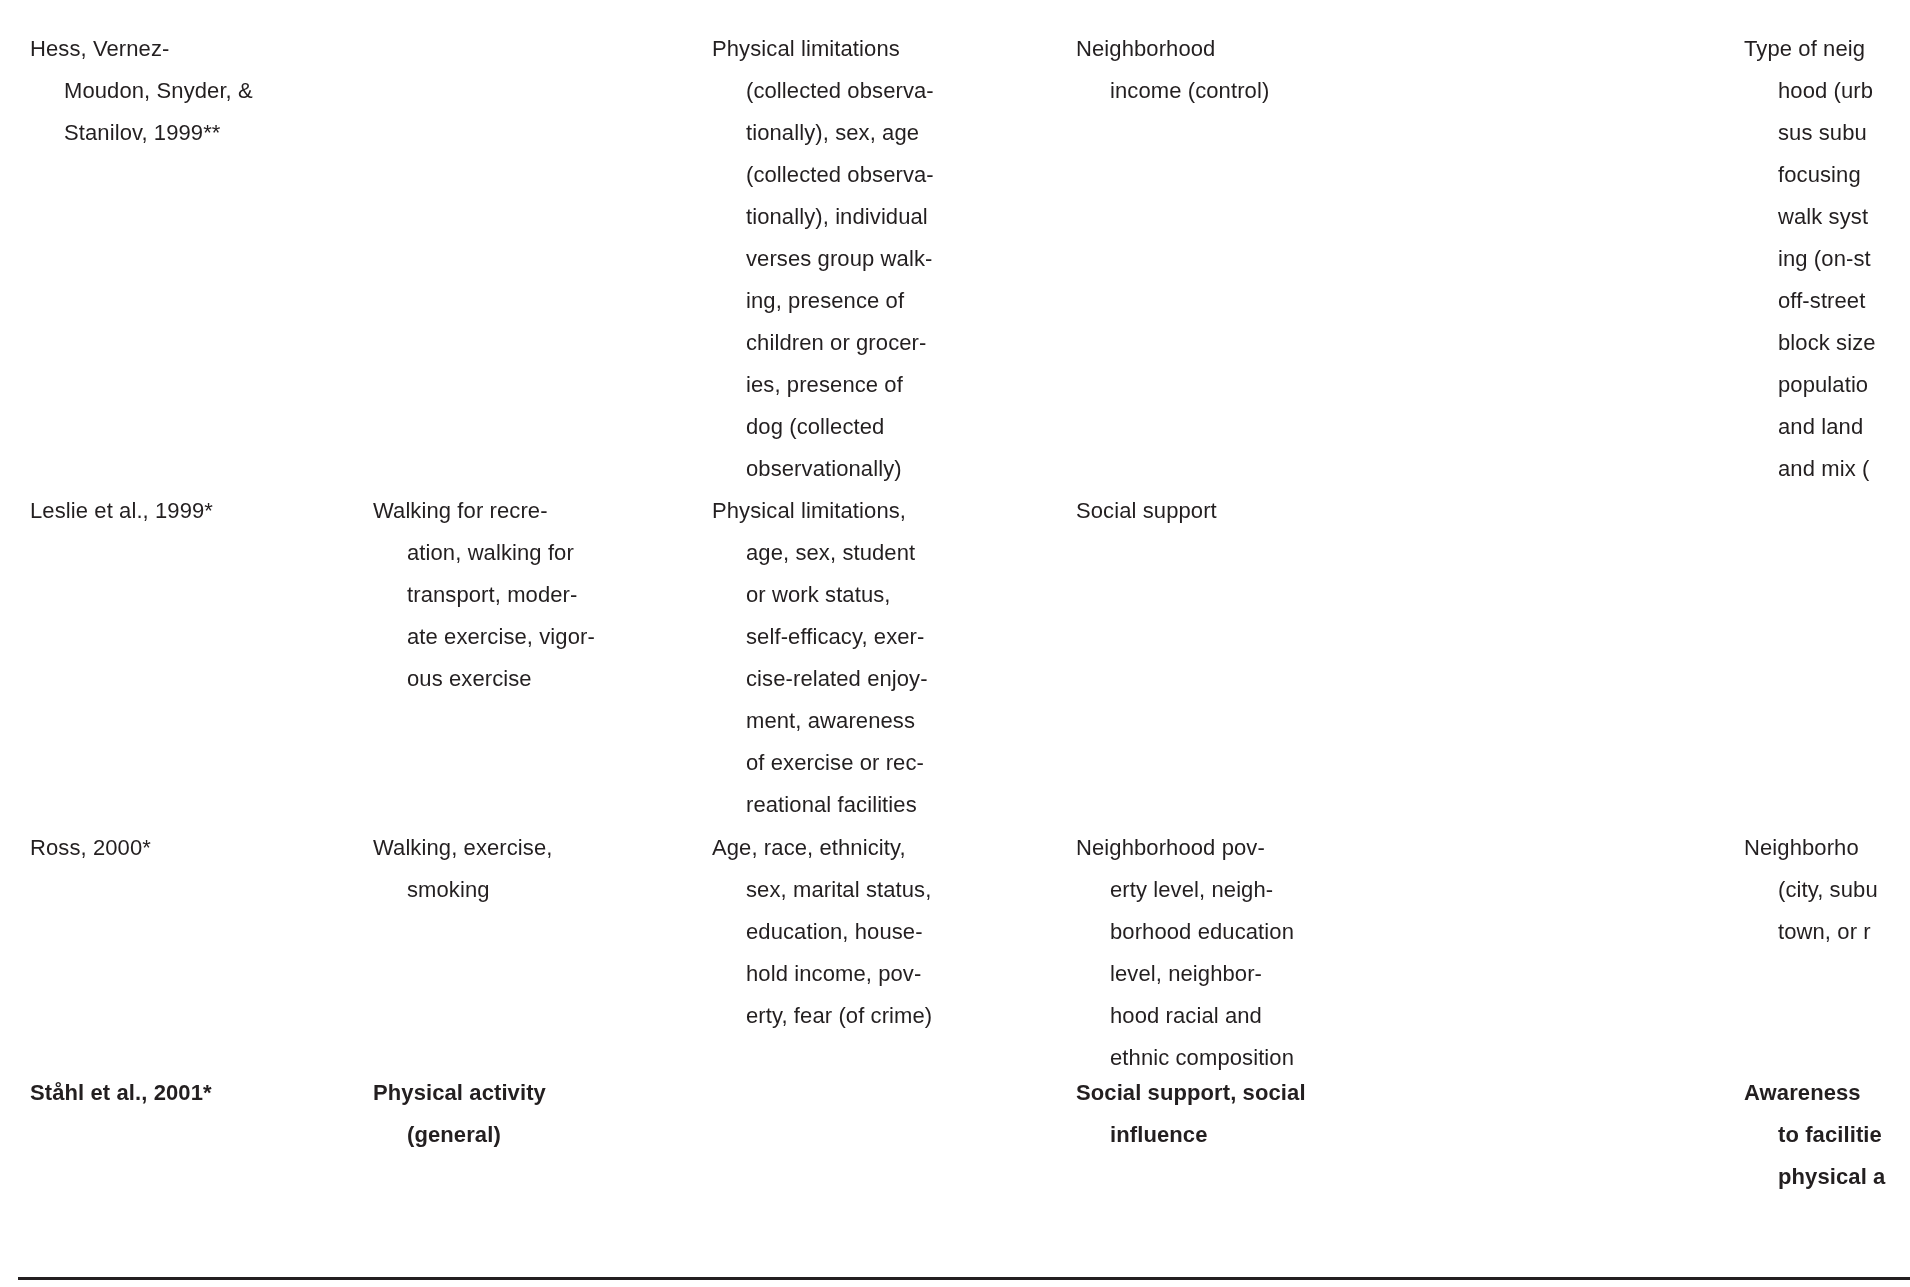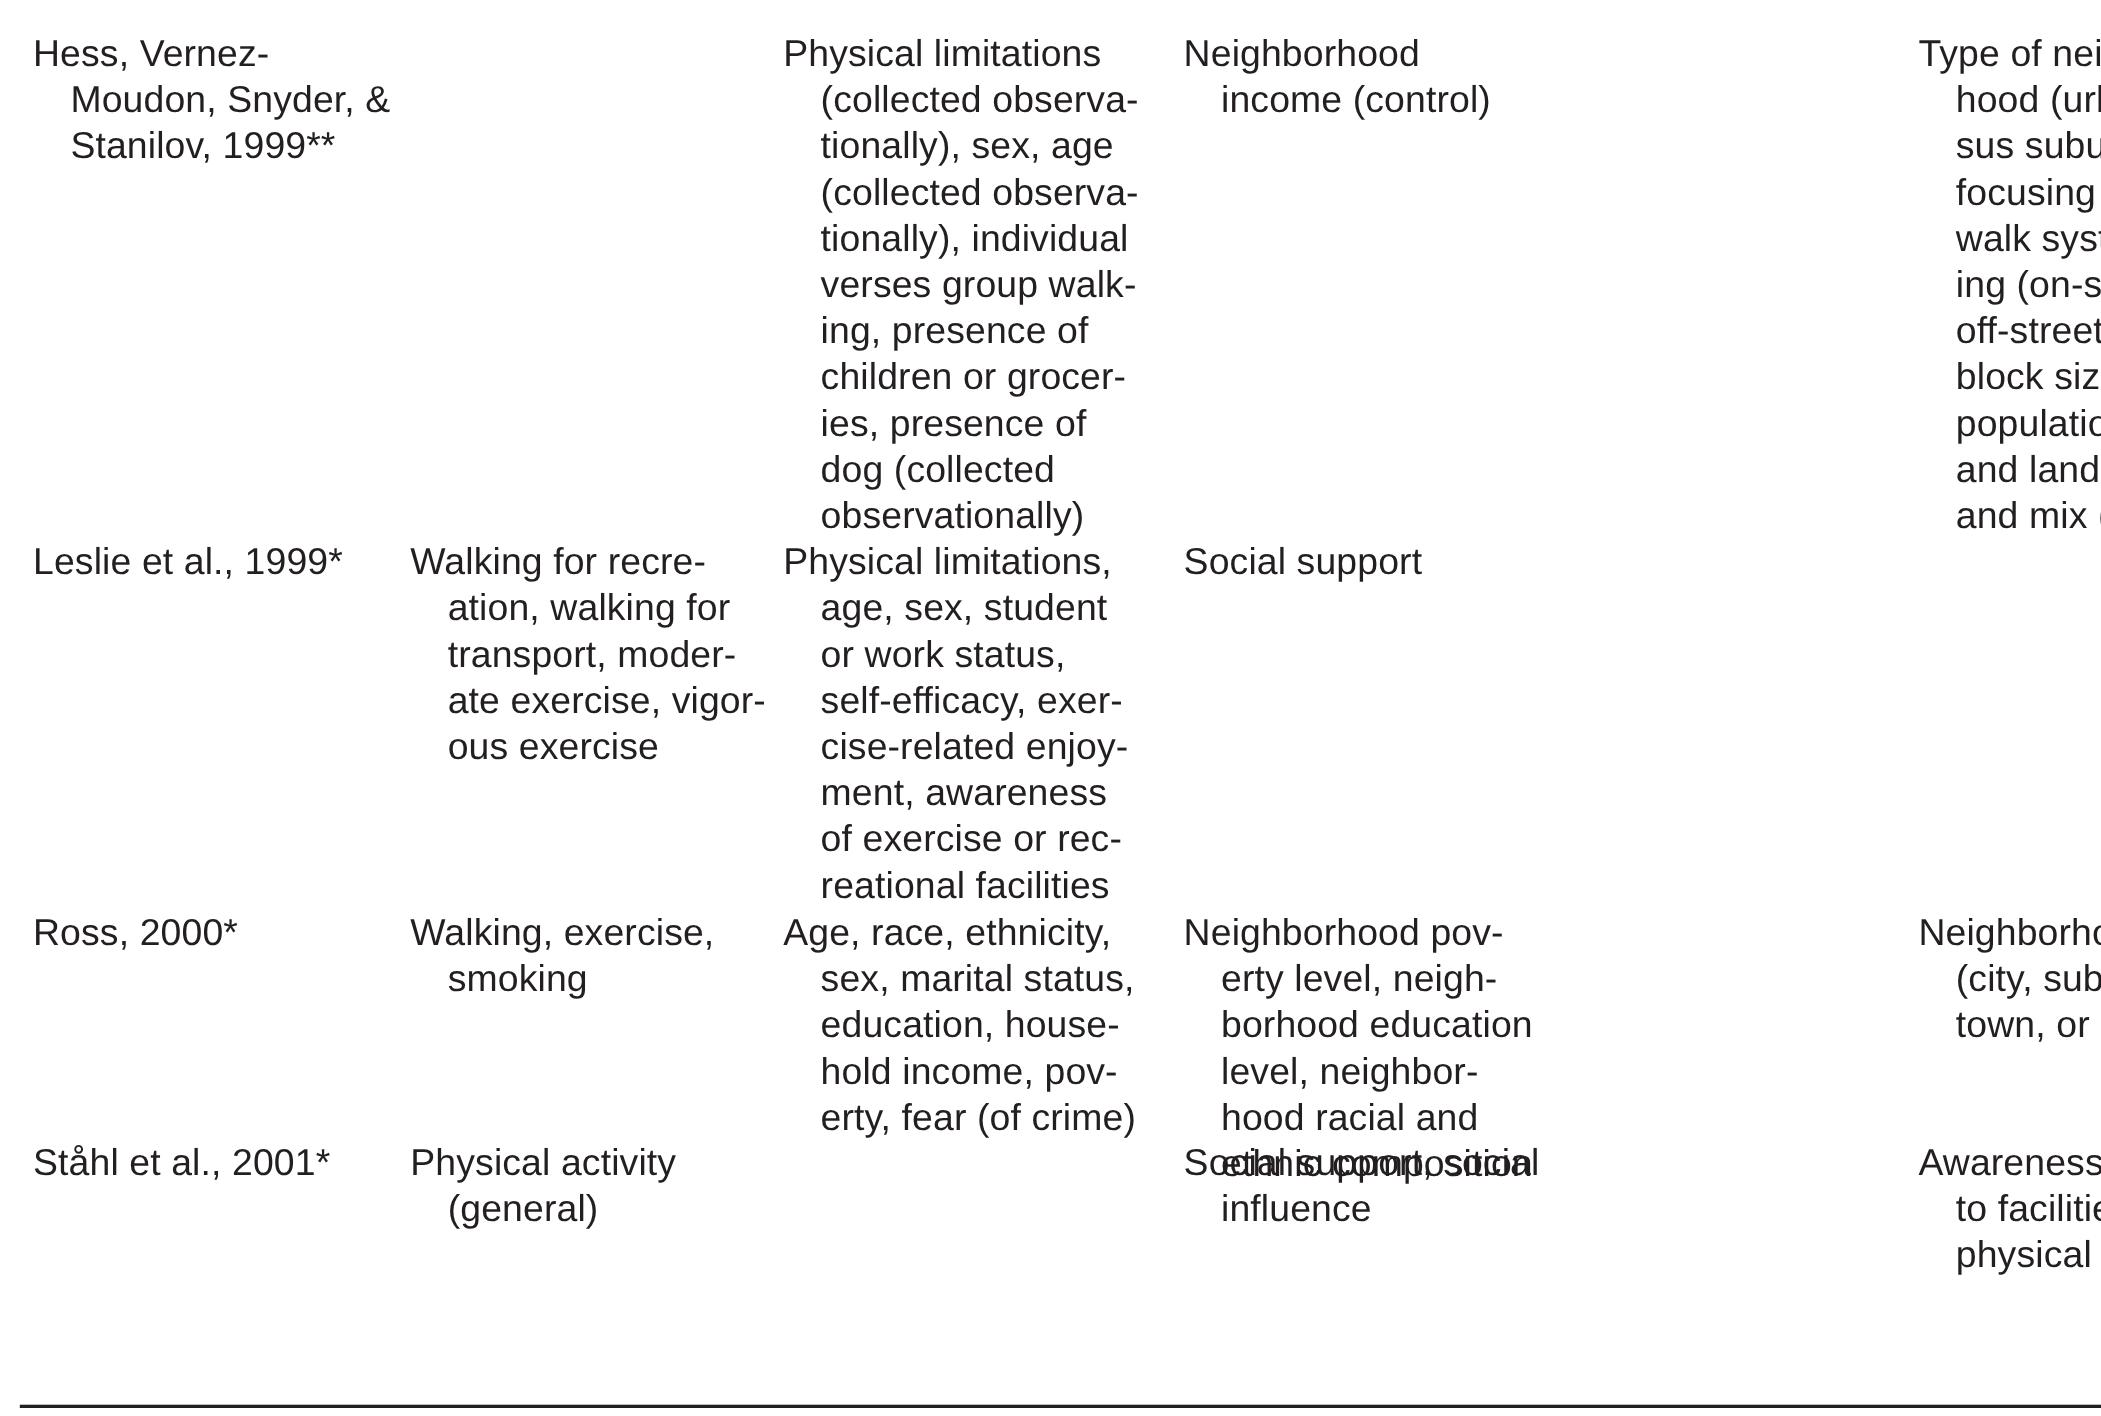--- a/index.html
+++ b/index.html
@@ -7,21 +7,21 @@
     padding: 0;
     background: #ffffff;
   }
   .page {
     position: relative;
     width: 1910px;
     height: 1287px;
     background: #ffffff;
     overflow: hidden;
     font-family: "Liberation Sans", "DejaVu Sans", sans-serif;
-    font-size: 34px;
+    font-size: 22px;
     line-height: 42px;
     font-weight: 400;
     color: #231f20;
   }
   .cell {
     position: absolute;
     white-space: pre;          
     padding-left: 34px;        
     text-indent: -34px;
     letter-spacing: 0.1px;
@@ -29,21 +29,21 @@
   
   .c1 { left: 30px;   }
   .c2 { left: 373px;  }
   .c3 { left: 712px;  }
   .c4 { left: 1060px; margin-left: 16px; }
   .c5 { left: 1744px; width: 220px; }   
   
   .r1 { top: 28px;   }
   .r2 { top: 490px;  }
   .r3 { top: 827px;  }
-  .r4 { top: 1036px; }
+  .r4 { top: 1072px; font-weight: bold; }
   .bottom-rule {
     position: absolute;
     left: 18px;
     right: 0;
     top: 1277px;
     height: 3px;
     background: #231f20;
   }
 </style>
 </head>

